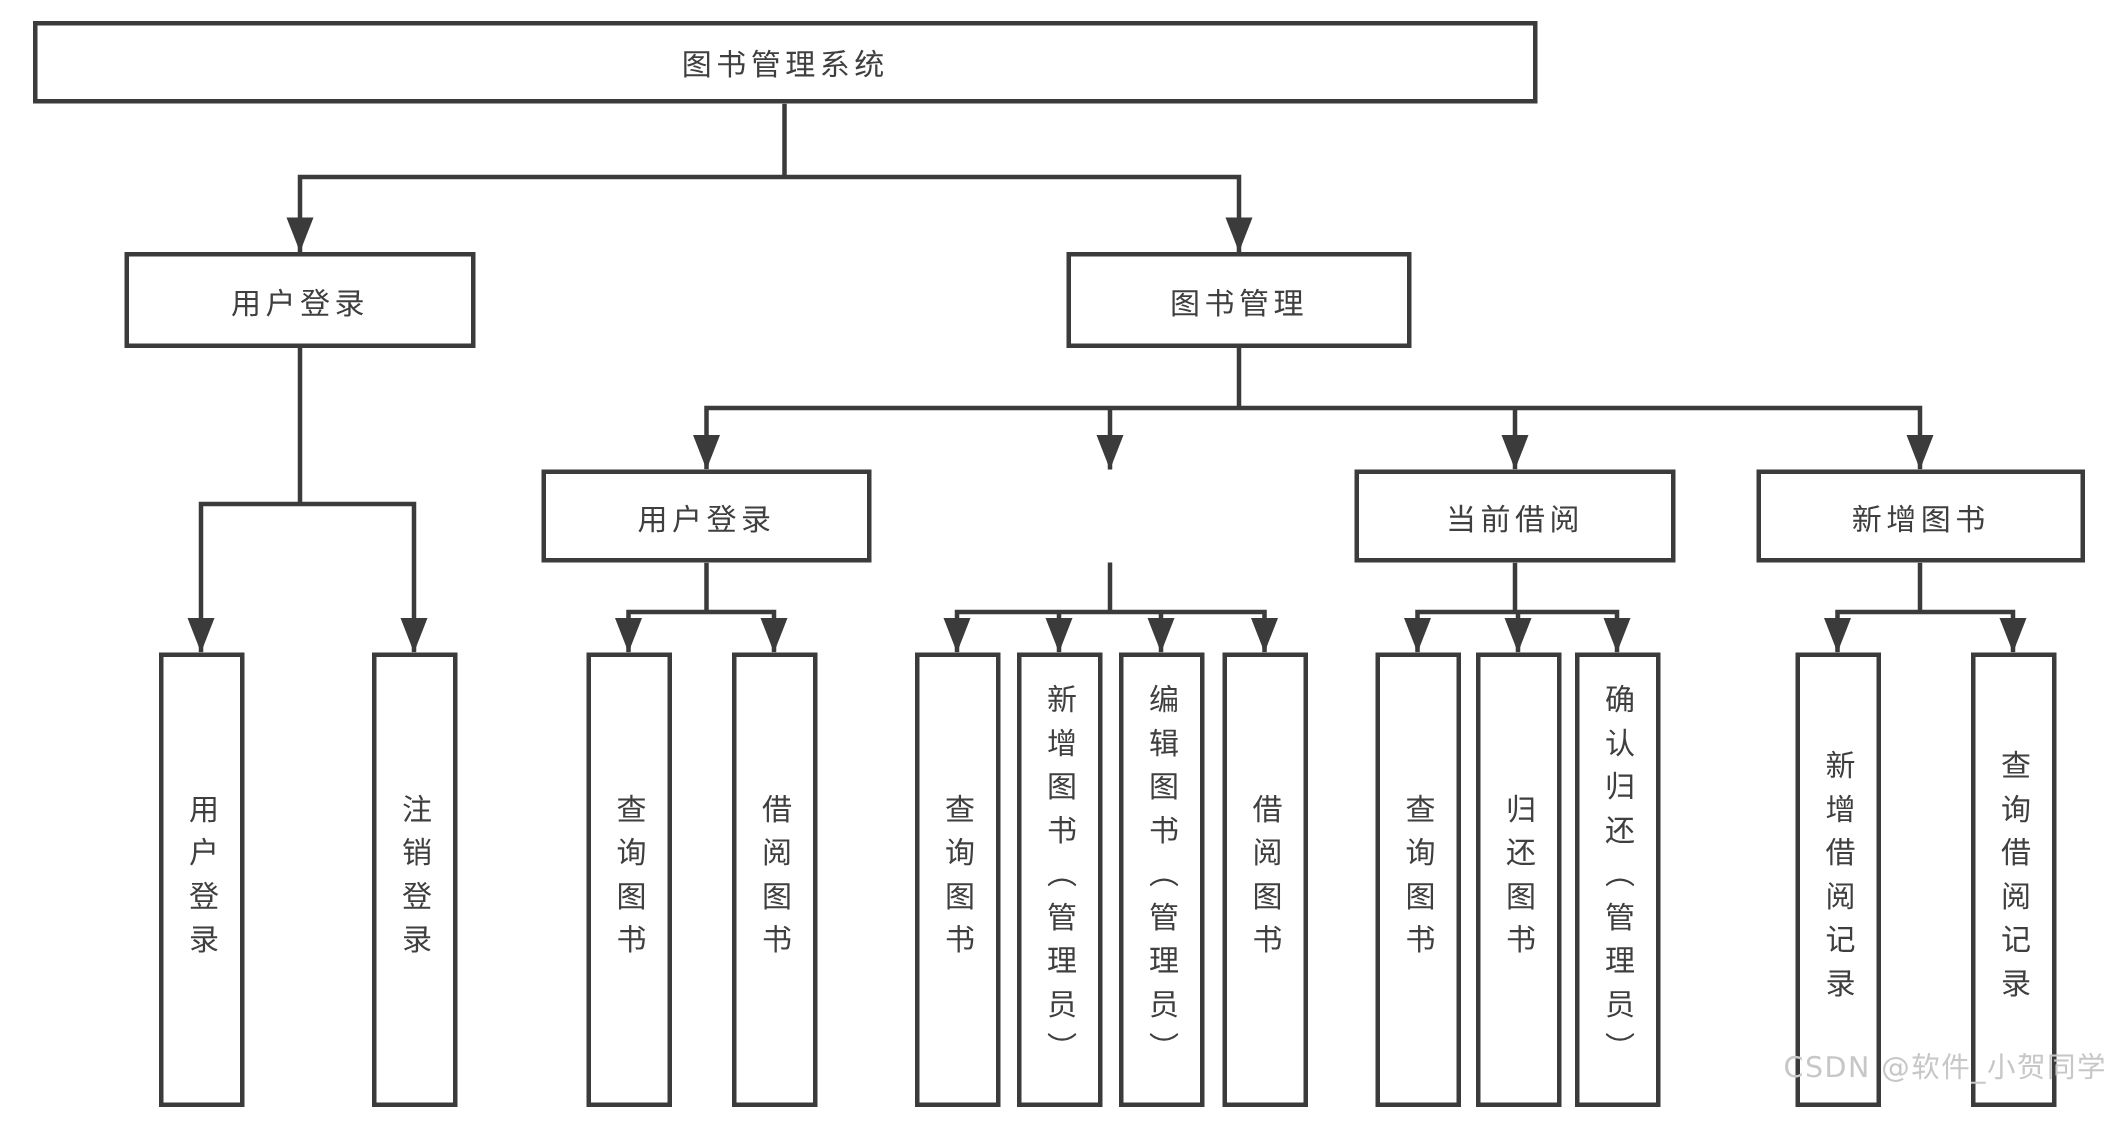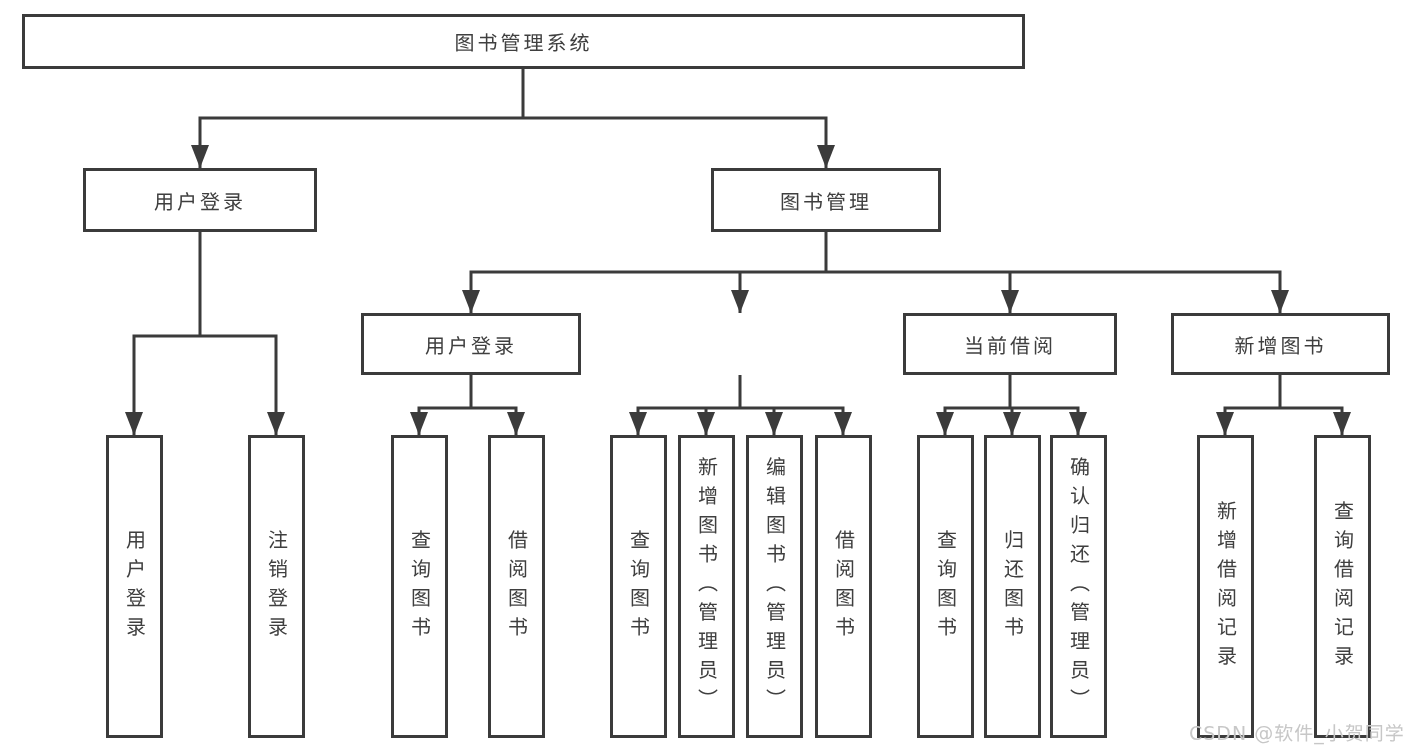--- a/index.html
+++ b/index.html
@@ -26,21 +26,21 @@
   .v-node .v-text{
     writing-mode:vertical-rl;
     text-orientation:mixed;
     font-size:20px;
     letter-spacing:9px;
     line-height:1;
     white-space:nowrap;
   }
   .watermark{
     position:absolute;
-    left:1189px;top:718px;
+    left:1189px;top:696px;
     font-size:19px;
     letter-spacing:1px;
     color:#c7c7c7;
     white-space:nowrap;
   }
 </style>
 </head>
 <body>
 
 <div class="canvas">

